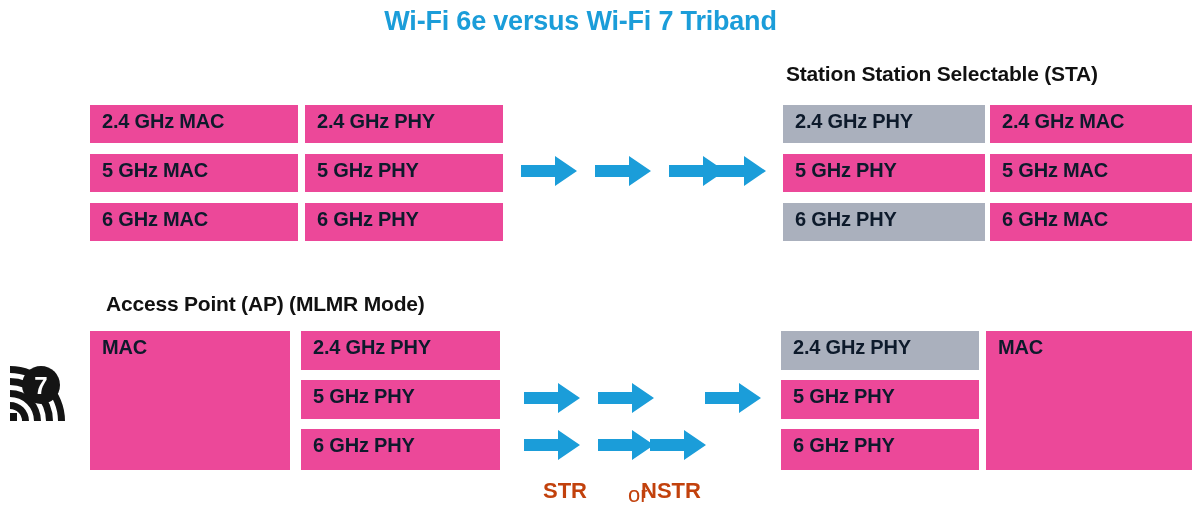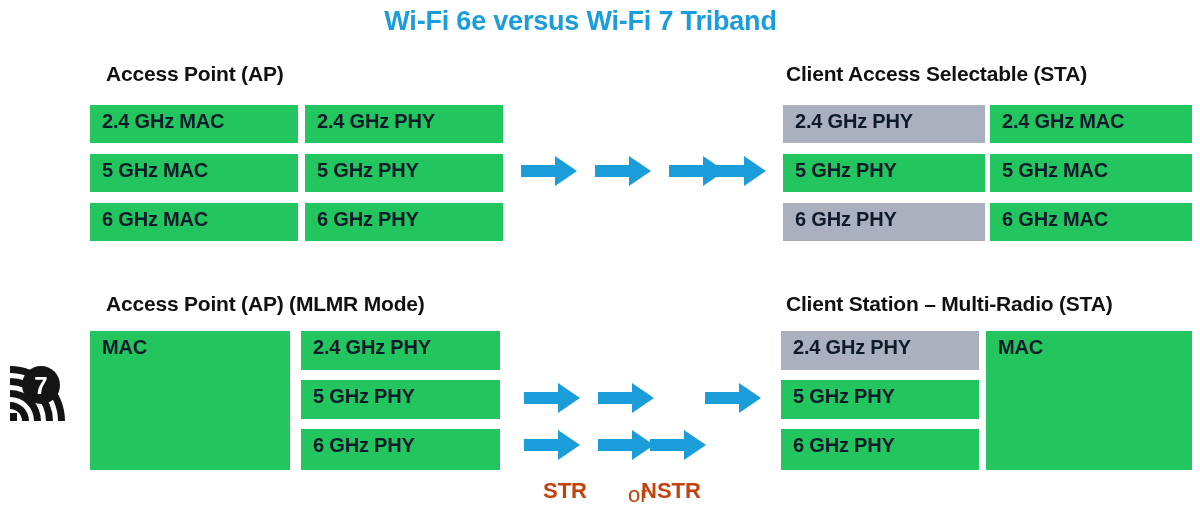--- a/index.html
+++ b/index.html
@@ -46,21 +46,21 @@
     letter-spacing: -0.2px;
   }
   .heading.h-ap6e   { left: 106px; top: 62px; }
   .heading.h-sta6e  { left: 786px; top: 62px; }
   .heading.h-ap7    { left: 106px; top: 292px; }
   .heading.h-sta7   { left: 786px; top: 292px; }
 
   
   .box {
     position: absolute;
-    background: #22c55e;
+    background: #ec4899;
     display: flex;
     align-items: flex-start;
     box-sizing: border-box;
     padding: 6px 0 0 12px;
   }
   .box.gray { background: #aab0bd; }
   .box .box-label {
     font-size: 20px;
     font-weight: bold;
     color: #0d1a2b;
@@ -119,21 +119,20 @@
         <path d="M16 58 a12 12 0 0 0 -12 -12 v-7 a19 19 0 0 1 19 19 z"></path>
         <path d="M28 58 a24 24 0 0 0 -24 -24 v-7 a31 31 0 0 1 31 31 z"></path>
         <path d="M40 58 a36 36 0 0 0 -36 -36 v-7 a43 43 0 0 1 43 43 z"></path>
         <path d="M52 58 a48 48 0 0 0 -48 -48 v-7 a55 55 0 0 1 55 55 z"></path>
       </g>
       <circle cx="35" cy="22" r="19" fill="#141414"></circle>
       <text x="35" y="31" font-family="Liberation Sans, sans-serif" font-size="24" font-weight="bold" fill="#ffffff" text-anchor="middle">7</text>
     </svg>
   </div>
 
-  <div class="heading h-ap6e">Access Point (AP)</div>
 
   <div class="box" style="left:90px;  top:105px; width:208px; height:38px;">
     <span class="box-label">2.4 GHz MAC</span>
   </div>
   <div class="box" style="left:90px;  top:154px; width:208px; height:38px;">
     <span class="box-label">5 GHz MAC</span>
   </div>
   <div class="box" style="left:90px;  top:203px; width:208px; height:38px;">
     <span class="box-label">6 GHz MAC</span>
   </div>
@@ -162,21 +161,21 @@
     <svg viewBox="0 0 56 30" xmlns="http://www.w3.org/2000/svg">
       <path d="M0 9 h34 v-9 l22 15 l-22 15 v-9 h-34 z" fill="#1b9dd9"></path>
     </svg>
   </div>
   <div class="arrow" style="left:710px; top:156px;">
     <svg viewBox="0 0 56 30" xmlns="http://www.w3.org/2000/svg">
       <path d="M0 9 h34 v-9 l22 15 l-22 15 v-9 h-34 z" fill="#1b9dd9"></path>
     </svg>
   </div>
 
-  <div class="heading h-sta6e">Client Access Selectable (STA)</div>
+  <div class="heading h-sta6e">Station Station Selectable (STA)</div>
 
   <div class="box gray" style="left:783px; top:105px; width:202px; height:38px;">
     <span class="box-label">2.4 GHz PHY</span>
   </div>
   <div class="box" style="left:783px; top:154px; width:202px; height:38px;">
     <span class="box-label">5 GHz PHY</span>
   </div>
   <div class="box gray" style="left:783px; top:203px; width:202px; height:38px;">
     <span class="box-label">6 GHz PHY</span>
   </div>
@@ -236,21 +235,20 @@
   <div class="arrow" style="left:650px; top:430px;">
     <svg viewBox="0 0 56 30" xmlns="http://www.w3.org/2000/svg">
       <path d="M0 9 h34 v-9 l22 15 l-22 15 v-9 h-34 z" fill="#1b9dd9"></path>
     </svg>
   </div>
 
   <div class="cap c-str">STR</div>
   <div class="cap small c-or">or</div>
   <div class="cap c-nstr">NSTR</div>
 
-  <div class="heading h-sta7">Client Station – Multi-Radio (STA)</div>
 
   <div class="box gray" style="left:781px; top:331px; width:198px; height:39px;">
     <span class="box-label">2.4 GHz PHY</span>
   </div>
   <div class="box" style="left:781px; top:380px; width:198px; height:39px;">
     <span class="box-label">5 GHz PHY</span>
   </div>
   <div class="box" style="left:781px; top:429px; width:198px; height:41px;">
     <span class="box-label">6 GHz PHY</span>
   </div>

